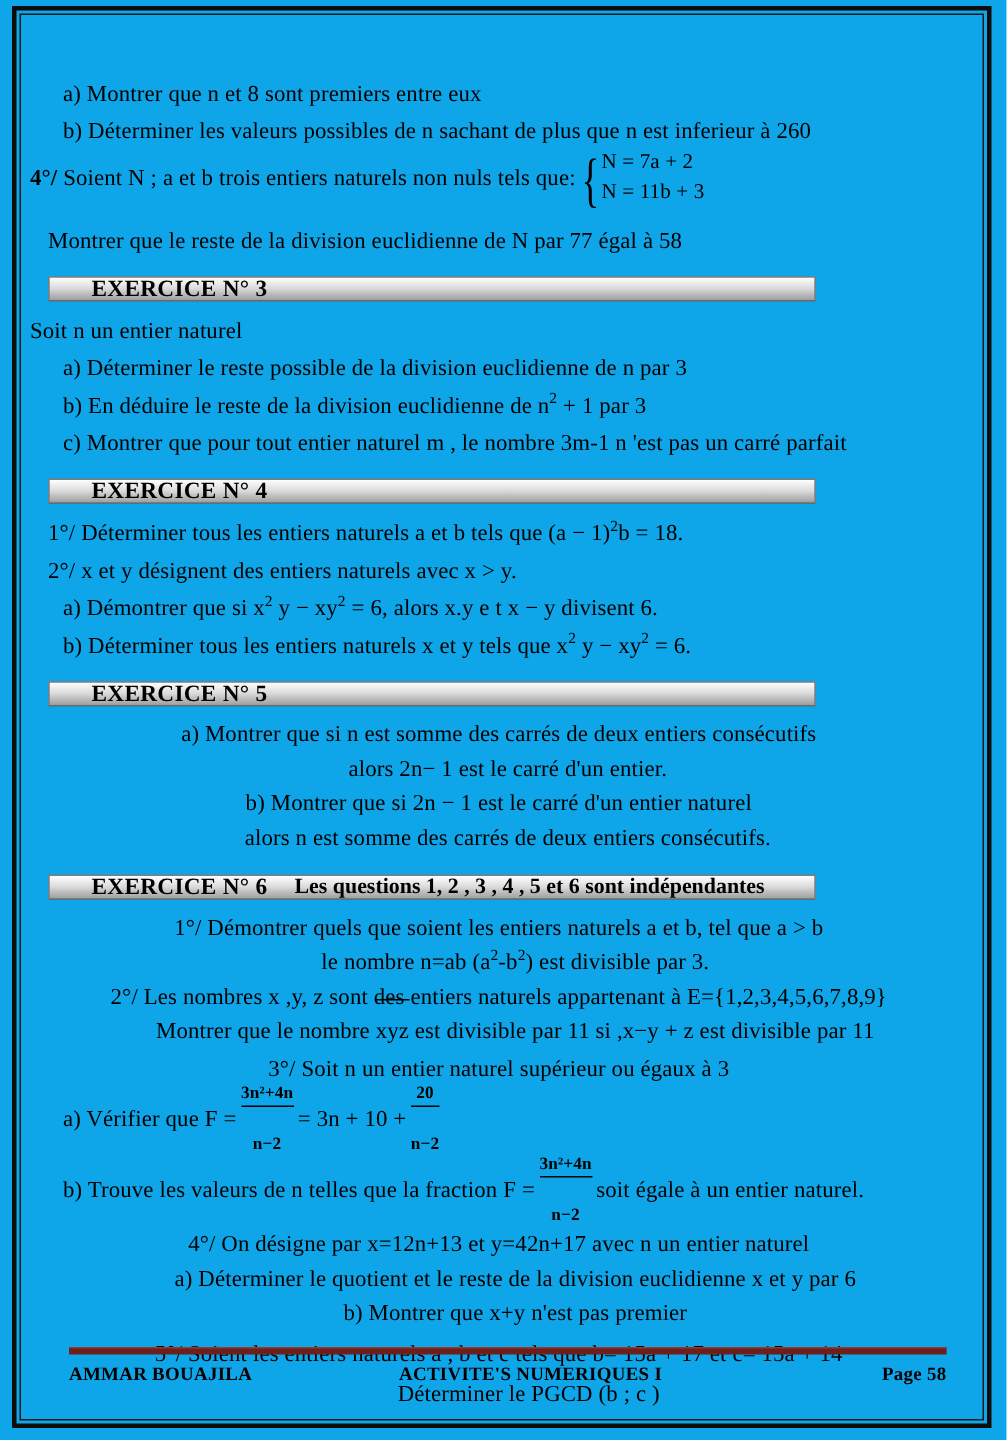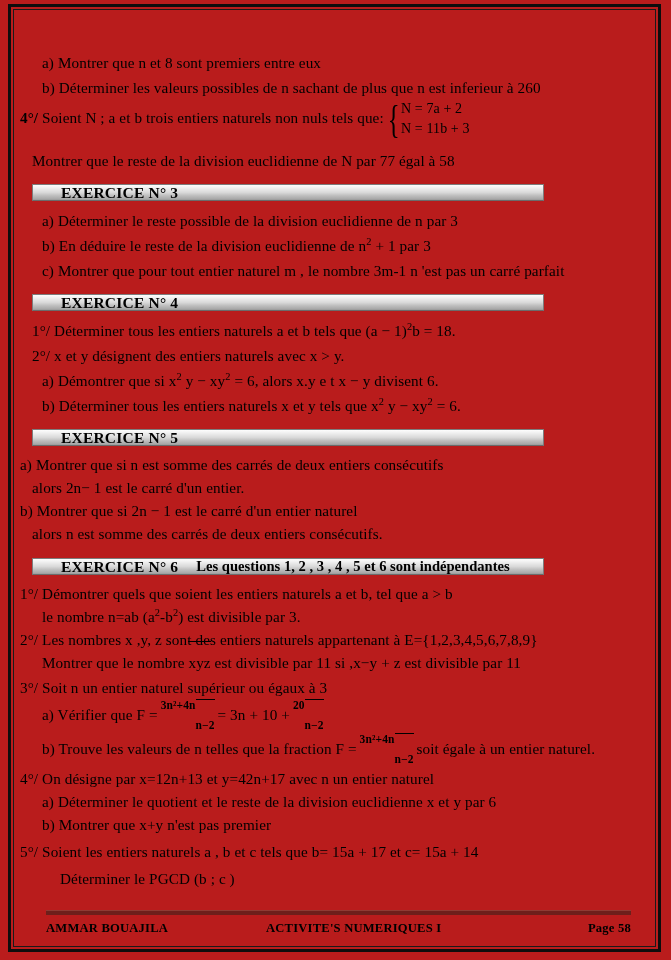--- a/index.html
+++ b/index.html
@@ -4,21 +4,21 @@
 <style>
   html, body {
     margin: 0;
     padding: 0;
     background: #ffffff;
   }
   .page {
     position: relative;
     width: 671px;
     height: 960px;
-    background: #b91c1c;
+    background: #0ea5e9;
     box-sizing: border-box;
     overflow: hidden;
     font-family: "Liberation Serif", "DejaVu Serif", serif;
     color: #000000;
   }
   
   .border-outer {
     position: absolute;
     left: 8px;
     top: 4px;
@@ -48,21 +48,21 @@
 
   .line {
     font-size: 15.2px;
     line-height: 25px;
     white-space: nowrap;
     letter-spacing: 0.1px;
   }
   .ind1 { padding-left: 22px; }
   .ind2 { padding-left: 40px; }
   .ind-half { padding-left: 12px; }
-  .tight { line-height: 23px; }
+  .tight { line-height: 23px; text-align: center; }
 
   
   .ex-bar {
     margin: 11px 0 7px 12px;
     width: 512px;
     height: 17px;
     box-sizing: border-box;
     background: linear-gradient(to bottom,
                 #fdfdfd 0%, #f1f1f1 18%, #d9d9d9 50%,
                 #bdbdbd 72%, #a9a9a9 92%, #9a9a9a 100%);
@@ -109,41 +109,41 @@
   .sys .eqs {
     display: inline-block;
     font-size: 14px;
     line-height: 20px;
   }
   .sys-row { white-space: nowrap; }
 
   
   .frac {
     display: inline-flex;
-    flex-direction: row;
+    flex-direction: column;
     vertical-align: middle;
     text-align: center;
     font-size: 11.5px;
     font-weight: bold;
     line-height: 13px;
     margin: 0 3px;
     position: relative;
     top: -1px;
   }
   .frac .den { border-top: 1.4px solid #000; padding-top: 19px; }
   .frac .numr { padding-bottom: 1px; }
 
   .overline { border-top: 1.3px solid #000; padding-top: 12px; }
 
   
   .footer {
     position: absolute;
     left: 46px;
     right: 40px;
-    bottom: 24px;
+    bottom: 36px;
   }
   .footer-rule {
     height: 4px;
     background: #6e1f1b;
     border-top: 1px solid #8f3a33;
     margin-bottom: 6px;
   }
   .footer-row {
     display: flex;
     align-items: baseline;
@@ -172,20 +172,21 @@
       <span>Soient  N ; a et b trois entiers naturels non nuls tels que:</span><span class="sys">
           <span class="brace">{</span>
           <span class="eqs"><span class="sys-row">N = 7a + 2</span><br><span class="sys-row">N = 11b + 3</span></span>
         </span>
     </div>
     <div class="line ind-half" style="margin-top:8px;">Montrer que  le reste de la division  euclidienne de N par 77 égal à 58</div>
 
     <div class="ex-bar">
       <span class="ex-title">EXERCICE N° 3</span>
     </div>
+    <div class="line">Soit n un entier  naturel</div>
     <div class="line ind1">a) Déterminer  le reste possible de la division  euclidienne  de n par 3</div>
     <div class="line ind1">
       <span>b) En déduire le reste de la division  euclidienne  de n</span><sup>2</sup><span> + 1 par 3</span>
     </div>
     <div class="line ind1">c) Montrer que pour tout entier  naturel m , le nombre  3m-1 n 'est pas un carré parfait</div>
 
     <div class="ex-bar">
       <span class="ex-title">EXERCICE N° 4</span>
     </div>
     <div class="line ind-half">

